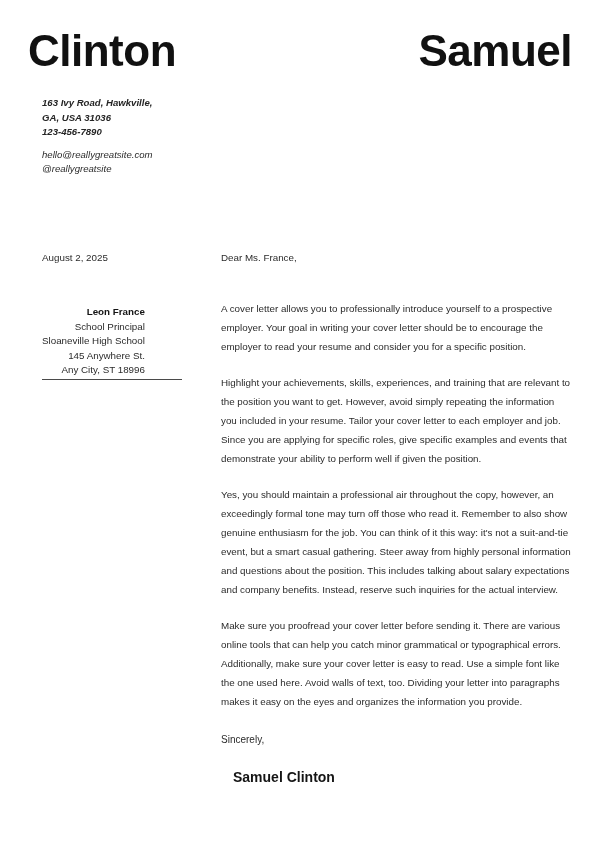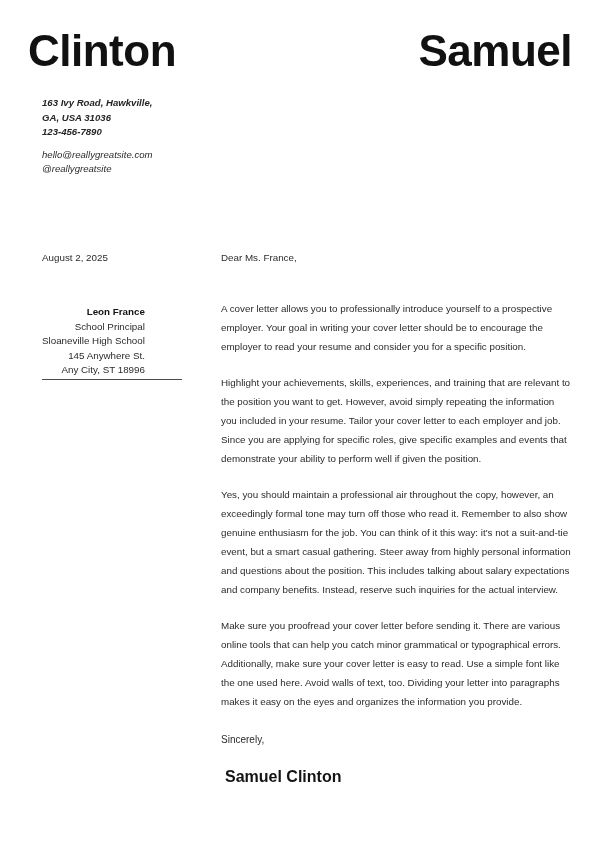--- a/index.html
+++ b/index.html
@@ -127,25 +127,25 @@
     margin: 0 0 17px 0;
     text-align: left;
   }
   .closing {
     font-size: 10px;
     line-height: 14px;
     color: #2b2b2b;
     margin: 22px 0 4px 0;
   }
   .signature {
-    font-size: 16px;
+    font-size: 14px;
     line-height: 14px;
     font-weight: bold;
     color: #141414;
-    margin: 23px 0 0 4px;
+    margin: 23px 0 0 12px;
   }
 </style>
 </head>
 <body>
 
 <div class="page">
 
   <div class="name-header">
     <div class="name-part">Clinton</div>
     <div class="name-part">Samuel</div>

